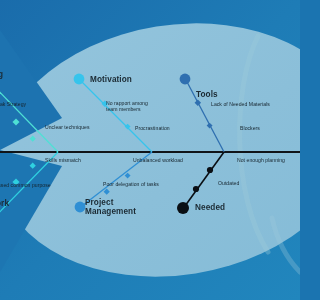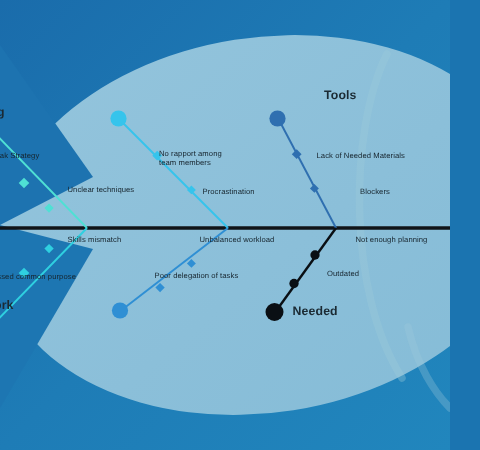--- a/index.html
+++ b/index.html
@@ -123,23 +123,26 @@
       <circle cx="183" cy="208" r="6" fill="#0a0f14"></circle>
       <circle cx="210" cy="170" r="3.1" fill="#0a0f14"></circle>
       <circle cx="196" cy="189" r="3.1" fill="#0a0f14"></circle>
     </g>
   </svg>
 
   <div class="cat-label" style="left:-2px; top:70px;">g</div>
 
   <div class="cat-label" style="left:-4px; top:199px;">ork</div>
 
+  <div class="cat-label" style="left:90px; top:75px;">Motivation</div>
 
+  <div class="cat-label" style="left:85px; top:198px;">Project
+Management</div>
 
-  <div class="cat-label" style="left:196px; top:59px;margin-left:20px;">Tools</div>
+  <div class="cat-label" style="left:196px; top:90px;">Tools</div>
 
   <div class="cat-label" style="left:195px; top:203px;">Needed</div>
 
   <div class="cause-label" style="left:-3px; top:101px;">eak Strategy</div>
 
   <div class="cause-label" style="left:45px; top:124px;">Unclear techniques</div>
 
   <div class="cause-label" style="left:45px; top:157px;">Skills mismatch</div>
 
   <div class="cause-label" style="left:-3px; top:182px;">issed common purpose</div>

